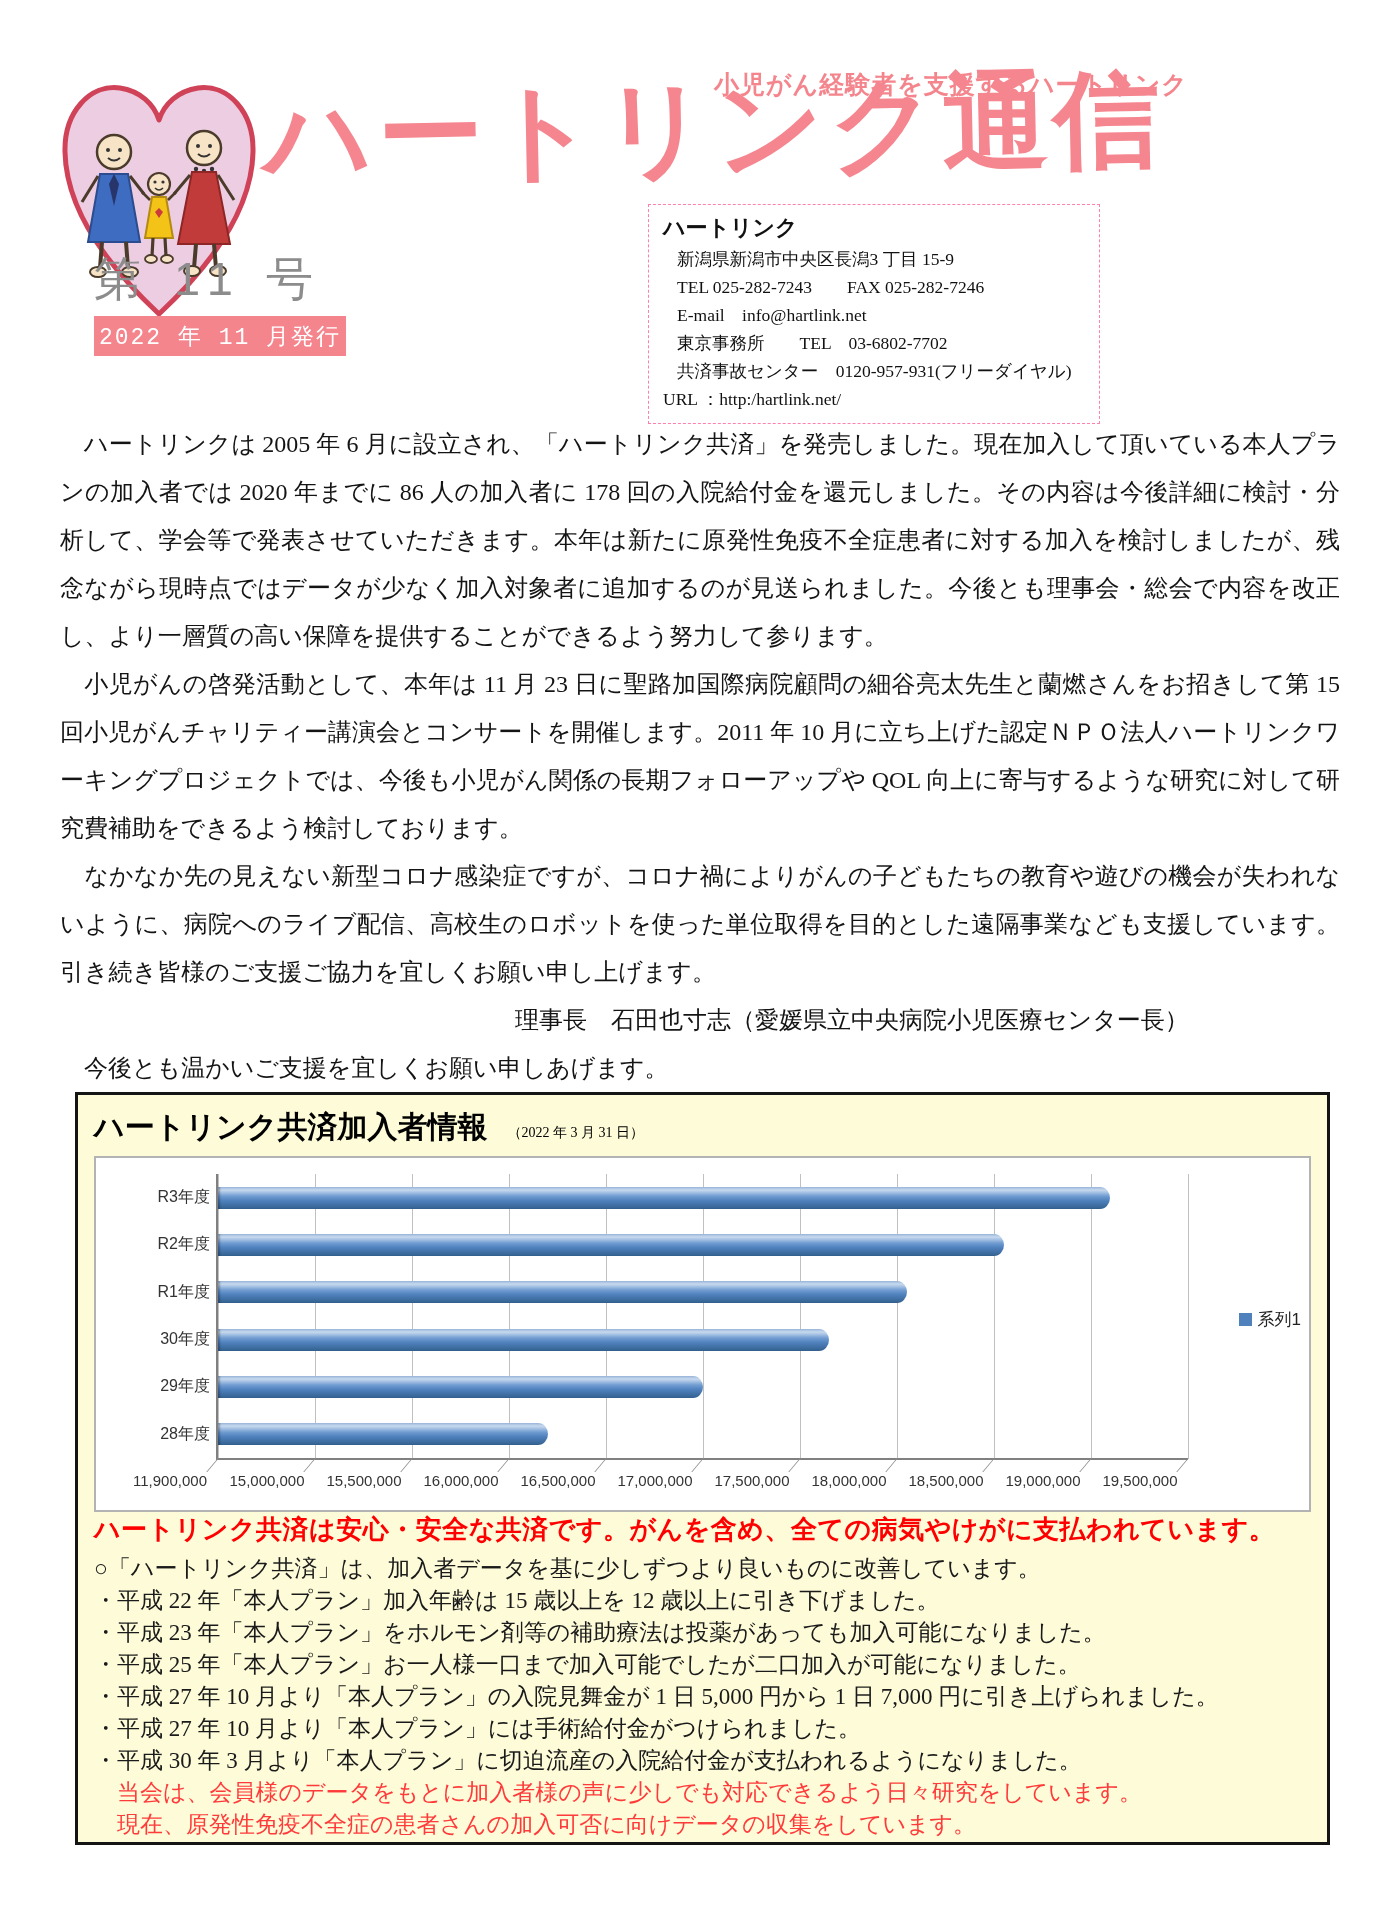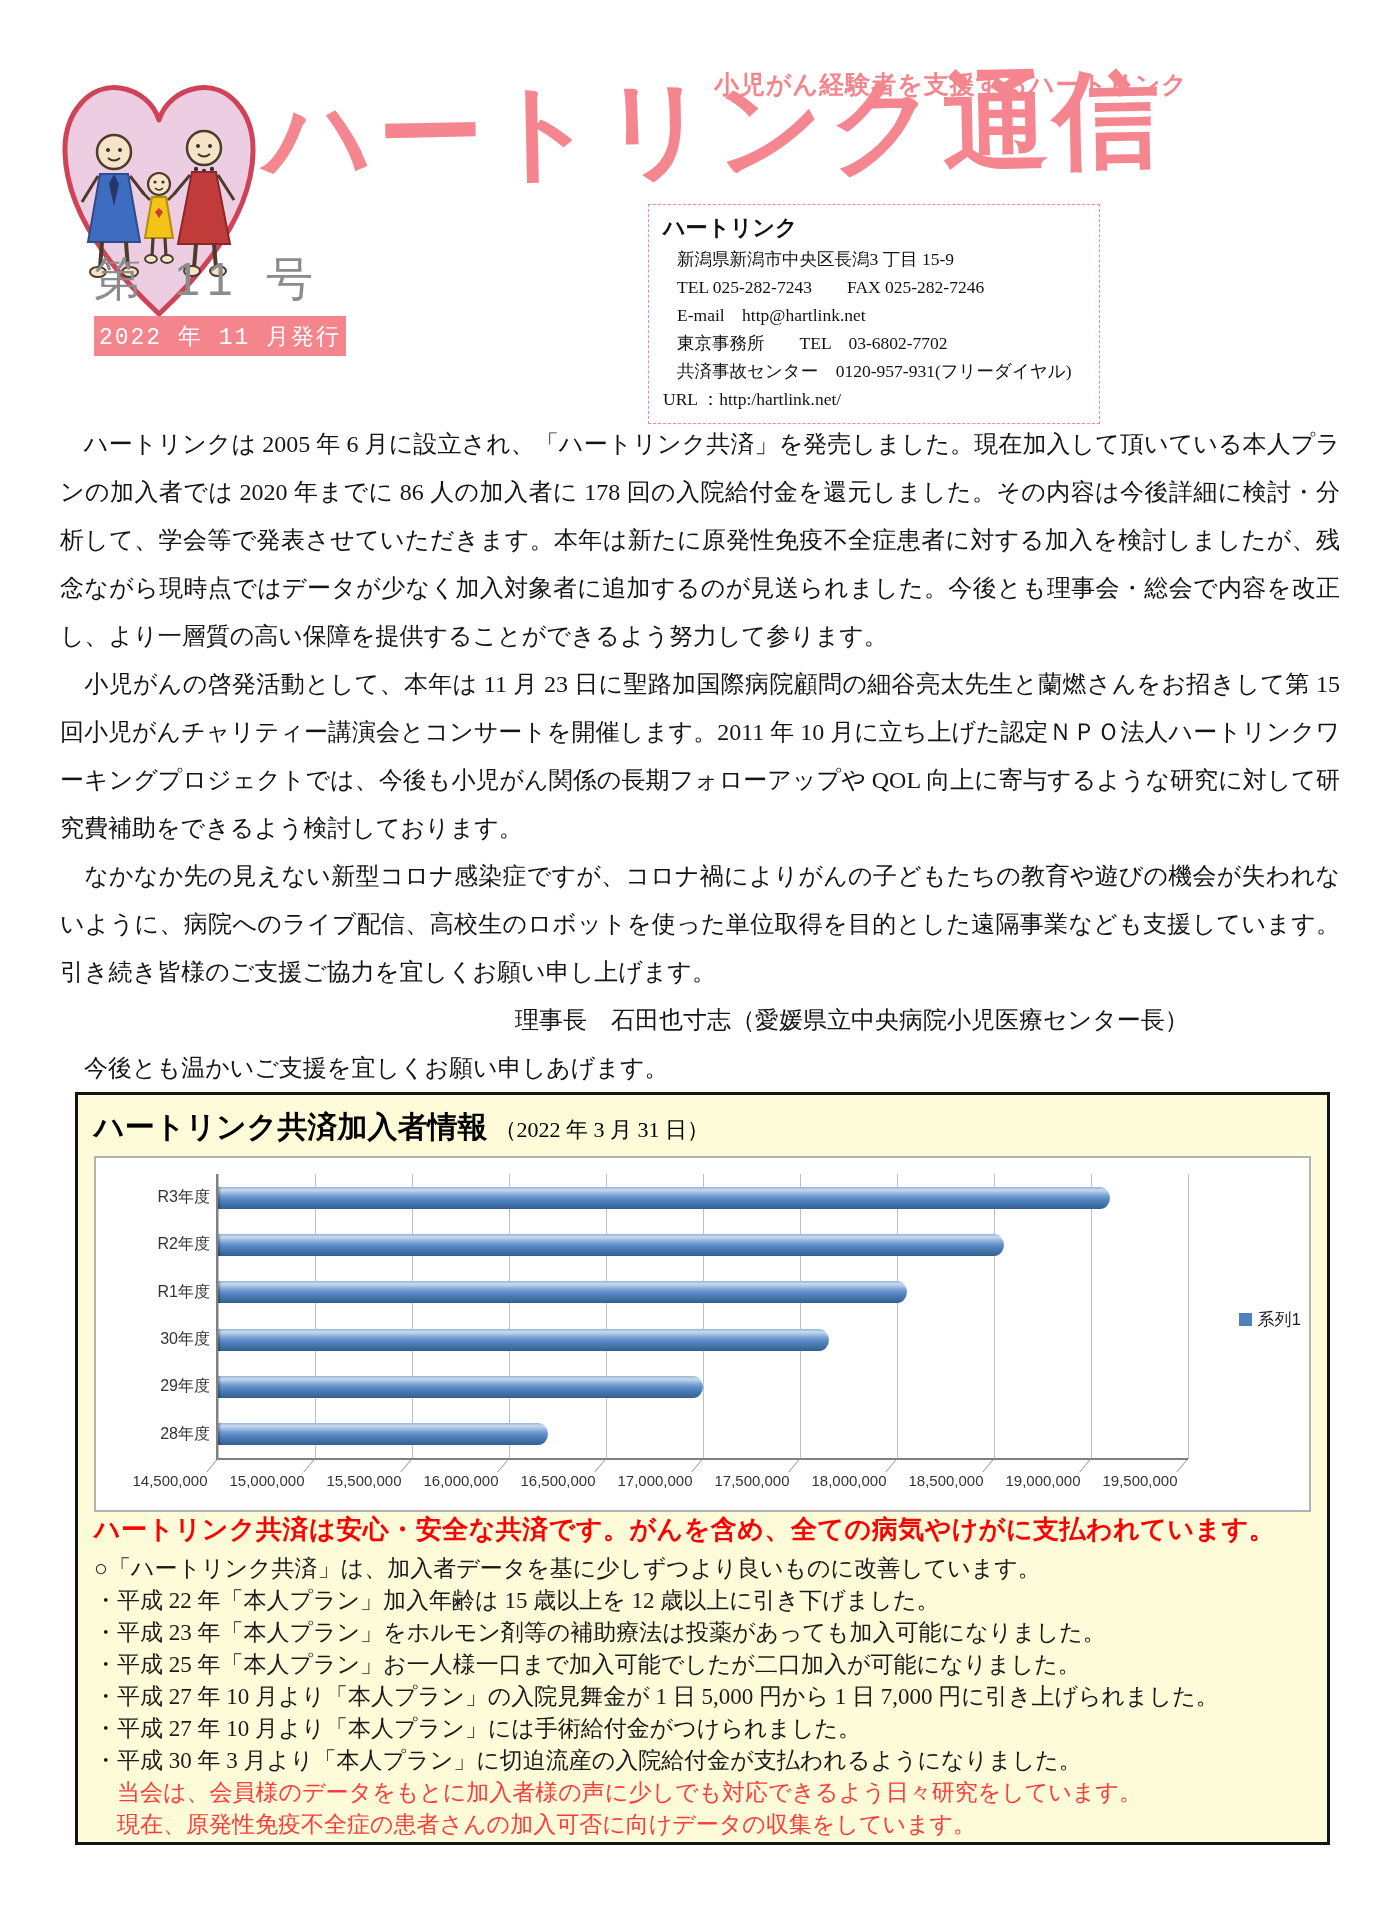--- a/index.html
+++ b/index.html
@@ -47,21 +47,21 @@
   #signature { margin-left:455px; white-space:nowrap; }
   
   #info-box {
     position:absolute; left:75px; top:1092px; width:1255px; height:753px; box-sizing:border-box;
     background:#fdfbd8; border:3px solid #141414; padding:12px 16px;
   }
   #info-title-row { white-space:nowrap; }
   #info-title {
     font-family:"Liberation Sans","DejaVu Sans",sans-serif; font-weight:bold; font-size:30px; color:#000;
   }
-  #info-title-date { font-size:22px; color:#000; margin-left:3px; }
+  #info-title-date { font-size:14px; color:#000; margin-left:16px; }
   
   #chart-panel {
     position:relative; margin-top:8px; height:352px; background:#ffffff;
     border:2px solid #b3b3b3; font-family:"Liberation Sans","DejaVu Sans",sans-serif;
   }
   #chart-ylabels { position:absolute; left:0; top:16px; width:118px; height:284px;margin-left:8px; }
   .ylabel {
     position:absolute; left:0; width:106px; text-align:right; padding-right:12px;
     display:flex; align-items:center; justify-content:flex-end;
     font-size:16px; color:#333;
@@ -152,21 +152,21 @@
   <div id="main-title">ハートリンク通信</div>
   <div id="issue-number">第 11 号</div>
   <div id="issue-date-box">
     <span>2022 年 11 月発行</span>
   </div>
 
   <div id="contact-box">
     <div class="contact-name">ハートリンク</div>
     <div class="contact-line">新潟県新潟市中央区長潟3 丁目 15-9</div>
     <div class="contact-line">TEL 025-282-7243　　FAX 025-282-7246</div>
-    <div class="contact-line">E-mail　http@hartlink.net</div>
+    <div class="contact-line">E-mail　info@hartlink.net</div>
     <div class="contact-line">東京事務所　　TEL　03-6802-7702</div>
     <div class="contact-line">共済事故センター　0120-957-931(フリーダイヤル)</div>
     <div class="contact-url">URL ：http:/hartlink.net/</div>
   </div>
 
   <div id="body-text">
     <p class="para">　ハートリンクは 2005 年 6 月に設立され、「ハートリンク共済」を発売しました。現在加入して頂いている本人プランの加入者では 2020 年までに 86 人の加入者に 178 回の入院給付金を還元しました。その内容は今後詳細に検討・分析して、学会等で発表させていただきます。本年は新たに原発性免疫不全症患者に対する加入を検討しましたが、残念ながら現時点ではデータが少なく加入対象者に追加するのが見送られました。今後とも理事会・総会で内容を改正し、より一層質の高い保障を提供することができるよう努力して参ります。</p>
     <p class="para">　小児がんの啓発活動として、本年は 11 月 23 日に聖路加国際病院顧問の細谷亮太先生と蘭燃さんをお招きして第 15 回小児がんチャリティー講演会とコンサートを開催します。2011 年 10 月に立ち上げた認定ＮＰＯ法人ハートリンクワーキングプロジェクトでは、今後も小児がん関係の長期フォローアップや QOL 向上に寄与するような研究に対して研究費補助をできるよう検討しております。</p>
     <p class="para">　なかなか先の見えない新型コロナ感染症ですが、コロナ禍によりがんの子どもたちの教育や遊びの機会が失われないように、病院へのライブ配信、高校生のロボットを使った単位取得を目的とした遠隔事業なども支援しています。引き続き皆様のご支援ご協力を宜しくお願い申し上げます。</p>
     <div id="signature">理事長　石田也寸志（愛媛県立中央病院小児医療センター長）</div>
@@ -235,21 +235,21 @@
             <div class="bar" style="width: 63%;"></div>
           </div>
           <div class="bar-row" style="top: 66.6667%; height: 16.6667%;">
             <div class="bar" style="width: 50%;"></div>
           </div>
           <div class="bar-row" style="top: 83.3333%; height: 16.6667%;">
             <div class="bar" style="width: 34%;"></div>
           </div>
         </div>
       <div id="chart-xlabels">
-          <div class="xlabel" style="left: 0%;">14,500,000</div>
+          <div class="xlabel" style="left: 0%;">11,900,000</div>
           <div class="xlabel" style="left: 10%;">15,000,000</div>
           <div class="xlabel" style="left: 20%;">15,500,000</div>
           <div class="xlabel" style="left: 30%;">16,000,000</div>
           <div class="xlabel" style="left: 40%;">16,500,000</div>
           <div class="xlabel" style="left: 50%;">17,000,000</div>
           <div class="xlabel" style="left: 60%;">17,500,000</div>
           <div class="xlabel" style="left: 70%;">18,000,000</div>
           <div class="xlabel" style="left: 80%;">18,500,000</div>
           <div class="xlabel" style="left: 90%;">19,000,000</div>
           <div class="xlabel" style="left: 100%;">19,500,000</div>

